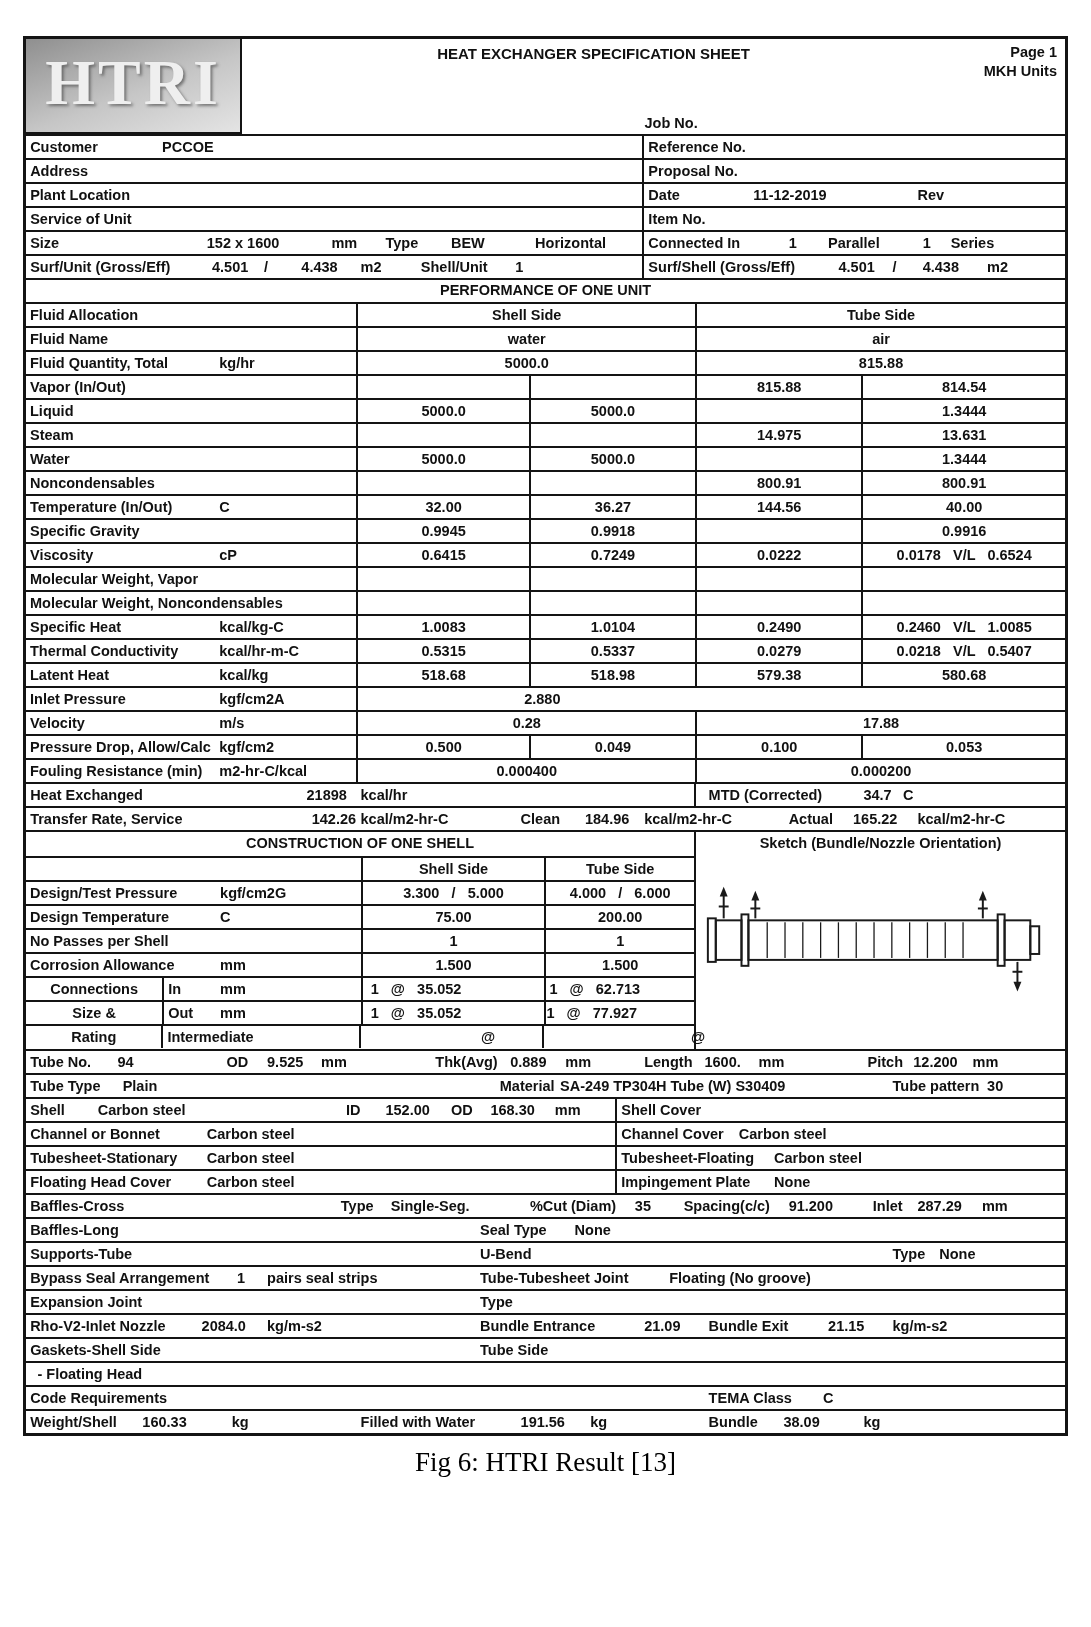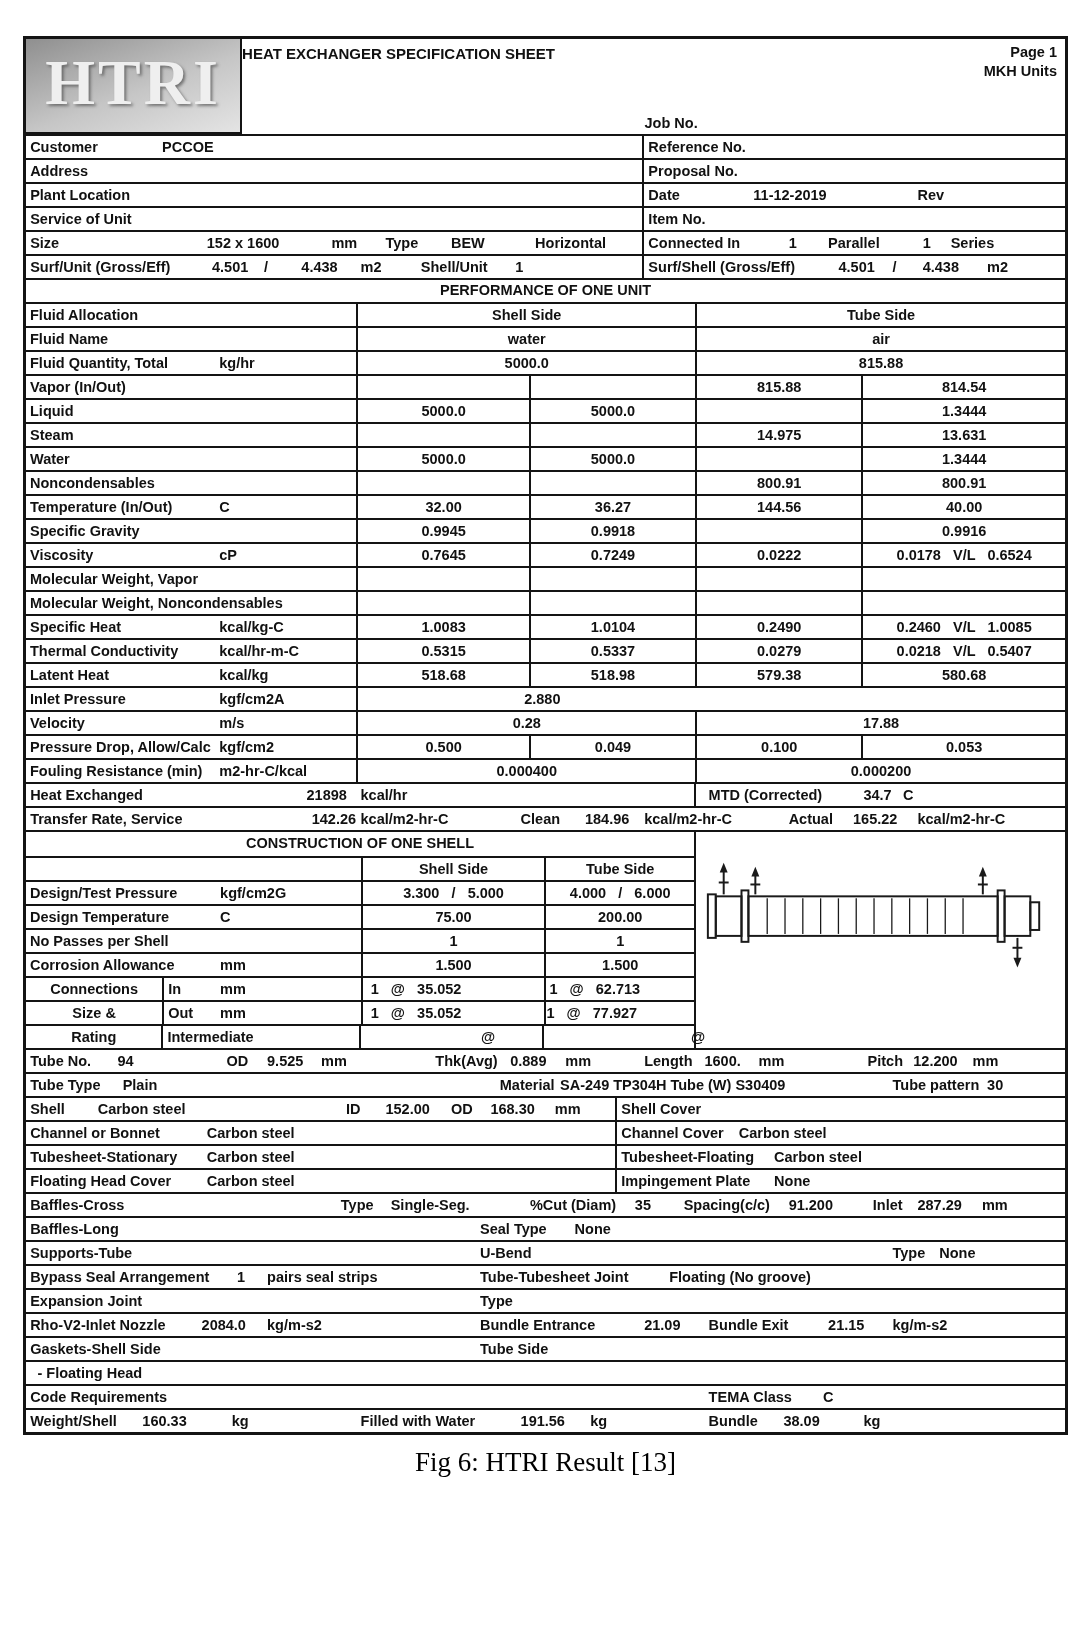--- a/index.html
+++ b/index.html
@@ -11,21 +11,21 @@
            border:3px solid #141414; background:#fff; }
   
   .hdr { display:flex; height:95px; }
   .logo { width:20.8%; border-right:2px solid #141414; border-bottom:2px solid #141414;
           background:linear-gradient(160deg,#8f8f8f 0%,#c6c6c6 55%,#e4e4e4 100%);
           font-family:"Liberation Serif", serif; font-weight:700; font-size:64px;
           line-height:88px; text-align:center; color:#efefef; letter-spacing:3px;
           text-shadow:2px 2px 3px rgba(70,70,70,.65); }
   .hdr-right { flex:1; position:relative; }
   .hdr-top { display:flex; }
-  .hdr-title { flex:1; text-align:left; padding-top:6px; font-size:15px; }
+  .hdr-title { flex:1; text-align:center; padding-top:6px; font-size:15px; }
   .hdr-meta { width:120px; text-align:right; padding:4px 8px 0 0; line-height:19px; }
   .hdr-job { position:absolute; left:48.9%; bottom:3px; }
   
   .r { position:relative; height:24px; border-top:2px solid #141414; line-height:21px; }
   .flex { display:flex; }
   .ps { position:absolute; top:1px; white-space:nowrap; }
   .vl { position:absolute; top:0; bottom:0; width:2px; background:#141414; }
   .c { height:100%; padding:1px 3px; overflow:visible; }
   .bl { border-left:2px solid #141414; }
   .ctr { text-align:center; }
@@ -183,21 +183,21 @@
   </div>
   <div class="r flex">
     <div class="c plbl"><span>Specific Gravity</span></div>
     <div class="c bl ctr pre cs1">0.9945</div>
     <div class="c bl ctr pre cs2">0.9918</div>
     <div class="c bl ctr pre ct1"></div>
     <div class="c bl ctr pre ct2">0.9916</div>
   </div>
   <div class="r flex">
     <div class="c plbl"><span>Viscosity</span><span class="ps u">cP</span></div>
-    <div class="c bl ctr pre cs1">0.7645</div>
+    <div class="c bl ctr pre cs1">0.6415</div>
     <div class="c bl ctr pre cs2">0.7249</div>
     <div class="c bl ctr pre ct1">0.0222</div>
     <div class="c bl ctr pre ct2">0.0178   V/L   0.6524</div>
   </div>
   <div class="r flex">
     <div class="c plbl"><span>Molecular Weight, Vapor</span></div>
     <div class="c bl cs1"></div>
     <div class="c bl cs2"></div>
     <div class="c bl ct1"></div>
     <div class="c bl ct2"></div>
@@ -327,20 +327,21 @@
         <div class="c clbl">
           <span class="ps ctr" style="left:0;width:40.7%">Rating</span>
           <span class="vl" style="left:40.7%"></span>
           <span class="ps" style="left:42.5%">Intermediate</span>
         </div>
         <div class="c bl pre cshell" style="padding-left:18%">@</div>
         <div class="c bl pre ctube" style="padding-left:22%">@</div>
       </div>
     </div>
     <div class="consright">
+      <div class="sketchlbl">Sketch (Bundle/Nozzle Orientation)</div>
       <svg width="100%" height="190" viewBox="0 0 373 190">
         <g stroke="#1a1a1a" stroke-width="2" fill="none">
           <rect x="12" y="62" width="8" height="44"></rect>
           <rect x="20" y="64" width="26" height="40"></rect>
           <rect x="46" y="58" width="7" height="52"></rect>
           <rect x="53" y="64" width="252" height="40"></rect>
           <rect x="305" y="58" width="7" height="52"></rect>
           <rect x="312" y="64" width="26" height="40"></rect>
           <rect x="338" y="70" width="9" height="28"></rect>
           <line x1="28" y1="62" x2="28" y2="38"></line>

